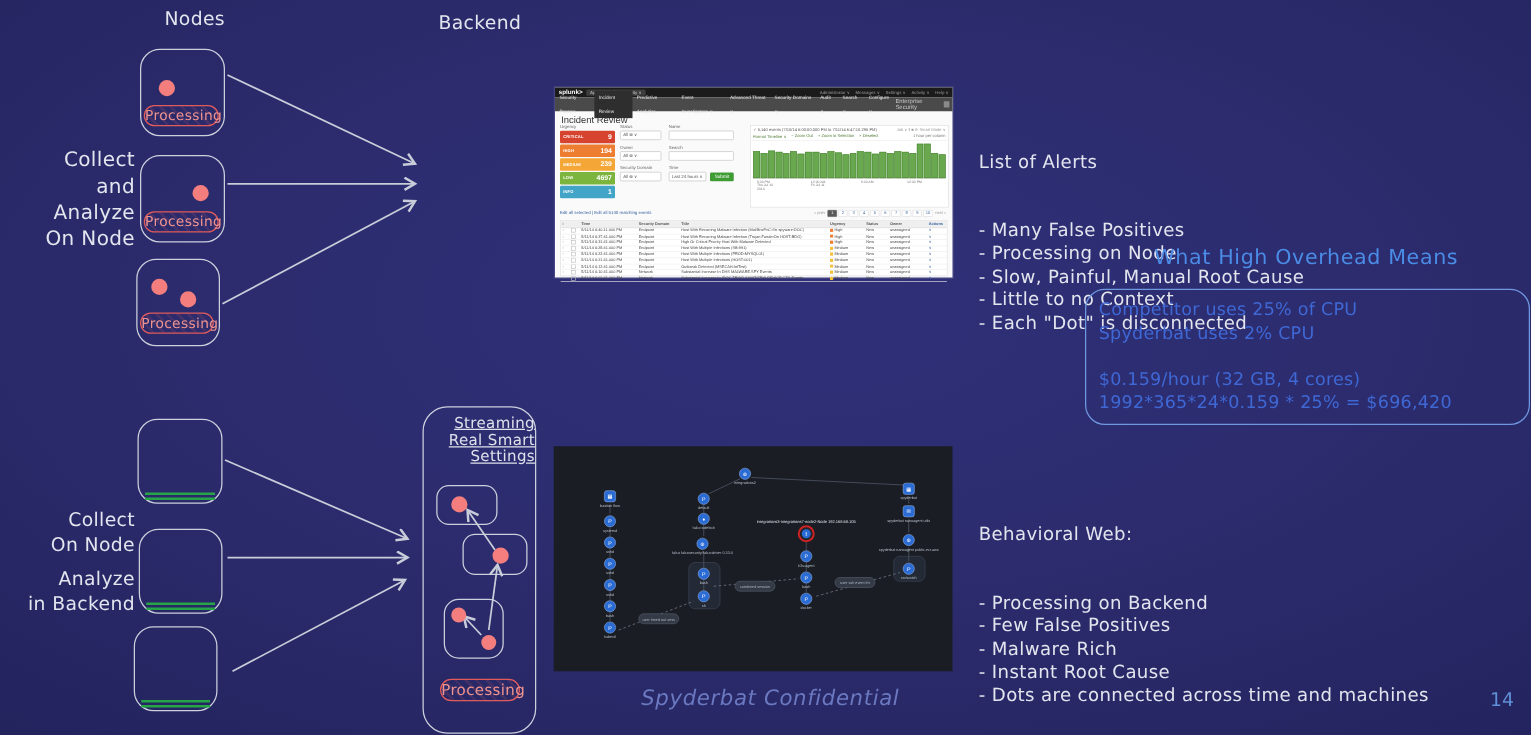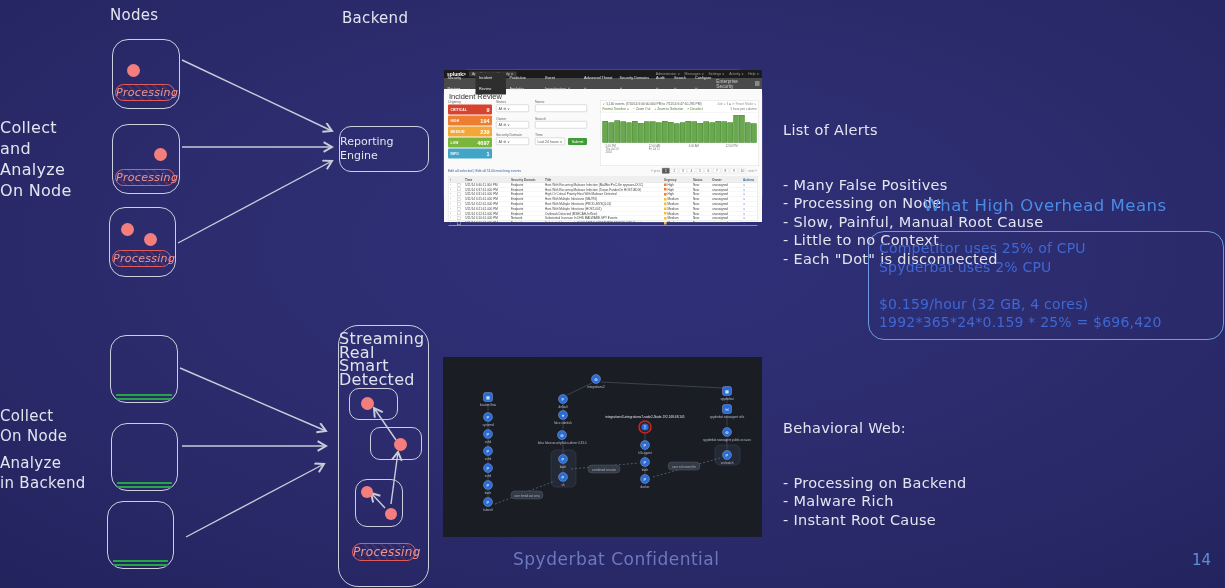--- a/index.html
+++ b/index.html
@@ -1,37 +1,37 @@
 <!DOCTYPE html>
 <html><head>
 <meta charset="utf-8">
 <style>
   html,body{margin:0;padding:0;background:#0d0d30;}
   .slide{position:relative;width:1225px;height:588px;overflow:hidden;
     background:radial-gradient(130% 130% at 52% 42%, #30307a 0%, #2a2a6a 38%, #21215b 65%, #14144a 92%, #0f0f3c 100%);
     font-family:"DejaVu Sans",sans-serif;}
   .hand{color:#e3e5ee;letter-spacing:.3px;}
   .abs{position:absolute;}
-  .ctr{text-align:left;}
+  .ctr{text-align:right;}
   
   .nodebox{position:absolute;border:1.6px solid #ccd0dc;border-radius:16px;}
   .dot{position:absolute;background:#f47e7e;border-radius:50%;}
   .procpill{position:absolute;border:1.6px solid #e25b5b;border-radius:9px;color:#f09490;
     font-size:11px;line-height:15px;text-align:center;letter-spacing:.3px;
-    background:repeating-linear-gradient(45deg, rgba(226,91,91,.14) 0 2px, rgba(226,91,91,0) 2px 6px);font-style:italic;}
+    background:repeating-linear-gradient(45deg, rgba(226,91,91,.14) 0 2px, rgba(226,91,91,0) 2px 6px);}
   .softbox{position:absolute;border:1.6px solid #ccd0dc;border-radius:12px;color:#e3e5ee;}
   
   .txtblock{position:absolute;font-size:14.5px;line-height:18.4px;color:#e3e5ee;letter-spacing:.3px;white-space:pre;}
   .bluehead{position:absolute;color:#4b8ce6;font-size:16.5px;letter-spacing:.5px;}
   .bluebox{position:absolute;border:1.6px solid #6f98e0;border-radius:16px;color:#3f68d4;
     font-size:14px;line-height:18.6px;padding:7px 10px;white-space:pre;letter-spacing:.2px;}
   .footer{position:absolute;color:#6b79c0;font-size:17px;letter-spacing:.5px;}
   .pageno{position:absolute;color:#5f8fd6;font-size:15px;}
   
-  .shot{position:absolute;left:444px;top:70px;width:318px;height:152px;outline:1px solid rgba(255,255,255,.12);border-radius:27px;}
+  .shot{position:absolute;left:444px;top:70px;width:318px;height:152px;outline:1px solid rgba(255,255,255,.12);}
   .shot-inner{width:636px;height:304px;transform:scale(.5);transform-origin:0 0;
     font-family:"Liberation Sans",sans-serif;background:#fafafa;position:relative;}
   .sp-top{position:absolute;left:0;top:0;right:0;height:16px;background:#1b1b1b;color:#ccc;
     display:flex;align-items:center;font-size:7px;}
   .sp-brand{color:#fff;font-weight:bold;font-size:10px;margin:0 6px;}
   .sp-app{background:#3d3d3d;color:#ccc;padding:1px 6px;border-radius:2px;font-size:7px;}
   .sp-topright{margin-left:auto;display:flex;gap:9px;margin-right:6px;color:#9a9a9a;font-size:7px;}
   .sp-menu{position:absolute;left:0;top:16px;right:0;height:22px;background:#4a4a4a;display:flex;align-items:center;font-size:7.5px;color:#e6e6e6;}
   .sp-menu .mi{padding:0 7px;line-height:22px;}
   .sp-menu .mi.active{background:#2e2e2e;}
@@ -64,21 +64,21 @@
   .sp-table .hrow{display:flex;background:#efefef;border-bottom:1px solid #ddd;font-weight:bold;color:#555;height:11px;line-height:11px;}
   .sp-table .trow{display:flex;border-bottom:1px solid #ededed;height:8.6px;line-height:8.6px;}
   .cell{padding:0 3px;overflow:hidden;white-space:nowrap;}
   .c-exp{width:8px;color:#888;} .c-cb{width:10px;} .c-time{width:86px;} .c-dom{width:62px;}
   .c-title{flex:1;} .c-urg{width:52px;} .c-st{width:32px;} .c-own{width:56px;} .c-act{width:26px;color:#3863a0;}
   .cbx{display:inline-block;width:5px;height:5px;border:1px solid #bbb;vertical-align:middle;}
   .usq{display:inline-block;width:5px;height:5px;margin-right:2px;vertical-align:middle;}
   
   .graph{position:absolute;left:443px;top:357px;width:319px;height:180px;background:#1a1d24;}
   
-  .streamtitle{font-size:16px;line-height:13.5px;letter-spacing:.3px;color:#dfe2ea;}
+  .streamtitle{font-size:12px;line-height:13.5px;letter-spacing:.3px;color:#dfe2ea;text-decoration:underline;}
   .greenline{position:absolute;left:5px;right:5px;height:1.6px;background:#27a348;}
 </style>
 </head>
 <body>
 
 <div class="slide">
 
   <svg class="abs" width="1225" height="588" style="left:0;top:0;pointer-events:none;">
     <defs>
       <marker id="ah" markerWidth="10" markerHeight="10" refX="7" refY="4" orient="auto">
@@ -110,43 +110,40 @@
   <div class="nodebox" style="left:112px;top:124px;width:66px;height:68px;">
     <div class="dot" style="left:41px;top:23px;width:13px;height:13px;"></div>
     <div class="procpill" style="left:2px;top:44px;width:58px;">Processing</div>
   </div>
   <div class="nodebox" style="left:109px;top:207px;width:65px;height:68px;">
     <div class="dot" style="left:11px;top:15px;width:13px;height:13px;"></div>
     <div class="dot" style="left:34px;top:25px;width:13px;height:13px;"></div>
     <div class="procpill" style="left:2px;top:42px;width:57px;">Processing</div>
   </div>
 
-  <div class="softbox ctr" style="left:339px;top:126px;width:90px;height:46px;font-size:11px;line-height:14px;padding-top:8px;box-sizing:border-box;">
-    <span>Reporting</span><br><span>Engine</span>
-  </div>
 
   <div class="abs hand ctr" style="left:0px;top:406px;width:108px;font-size:15px;line-height:20px;"><span>Collect</span><br><span>On Node</span></div>
   <div class="abs hand ctr" style="left:0px;top:453px;width:108px;font-size:15px;line-height:20px;"><span>Analyze</span><br><span>in Backend</span></div>
 
   <div class="nodebox" style="left:110px;top:335px;width:66px;height:66px;">
     <div class="greenline" style="bottom:6px;"></div>
     <div class="greenline" style="bottom:2px;"></div>
   </div>
   <div class="nodebox" style="left:111px;top:423px;width:65px;height:66px;">
     <div class="greenline" style="bottom:6px;"></div>
     <div class="greenline" style="bottom:2px;"></div>
   </div>
   <div class="nodebox" style="left:107px;top:501px;width:65px;height:66px;">
     <div class="greenline" style="bottom:6px;"></div>
     <div class="greenline" style="bottom:2px;"></div>
   </div>
 
   <div class="nodebox" style="left:338px;top:325px;width:89px;height:260px;border-radius:20px;">
     <div class="streamtitle ctr" style="margin-top:6px;">
-      <span>Streaming</span><br><span>Real Smart</span><br><span>Detected</span>
+      <span>Streaming</span><br><span>Real Smart</span><br><span>Settings</span>
     </div>
     <div class="nodebox" style="left:10px;top:62px;width:47px;height:30px;border-radius:10px;">
       <div class="dot" style="left:11px;top:8px;width:13px;height:13px;"></div>
     </div>
     <div class="nodebox" style="left:31px;top:101px;width:50px;height:31px;border-radius:10px;">
       <div class="dot" style="left:23px;top:10px;width:13px;height:13px;"></div>
     </div>
     <div class="nodebox" style="left:16px;top:153px;width:46px;height:46px;border-radius:12px;">
       <div class="dot" style="left:5px;top:6px;width:12px;height:12px;"></div>
       <div class="dot" style="left:29px;top:28px;width:12px;height:12px;"></div>
@@ -523,18 +520,18 @@
   <div class="txtblock" style="left:783px;top:84px;">
     <div>List of Alerts</div>
     <div id="alerts-list"><div>- Many False Positives</div><div>- Processing on Node</div><div>- Slow, Painful, Manual Root Cause</div><div>- Little to no Context</div><div>- Each "Dot" is disconnected</div></div>
   </div>
 
   <div class="bluehead" style="left:868px;top:196px;width:354px;text-align:center;">What High Overhead Means</div>
   <div class="bluebox" style="left:868px;top:231px;width:334px;" id="overhead-box"><div>Competitor uses 25% of CPU</div><div>Spyderbat uses 2% CPU</div><div>&nbsp;</div><div>$0.159/hour (32 GB, 4 cores)</div><div>1992*365*24*0.159 * 25% = $696,420</div></div>
 
   <div class="txtblock" style="left:783px;top:382px;">
     <div>Behavioral Web:</div>
-    <div id="behavioral-list"><div>- Processing on Backend</div><div>- Malware Rich</div><div>- Instant Root Cause</div></div>
-  </div>
-
-  <div class="footer" style="left:513px;top:549px;">Spyderbat Confidential</div>
+    <div id="behavioral-list"><div>- Processing on Backend</div><div>- Few False Positives</div><div>- Malware Rich</div><div>- Instant Root Cause</div><div>- Dots are connected across time and machines</div></div>
+  </div>
+
+  <div class="footer" style="left:513px;top:549px;font-style:italic;">Spyderbat Confidential</div>
   <div class="pageno" style="left:1192px;top:551px;">14</div>
 </div>
 
 </body></html>

